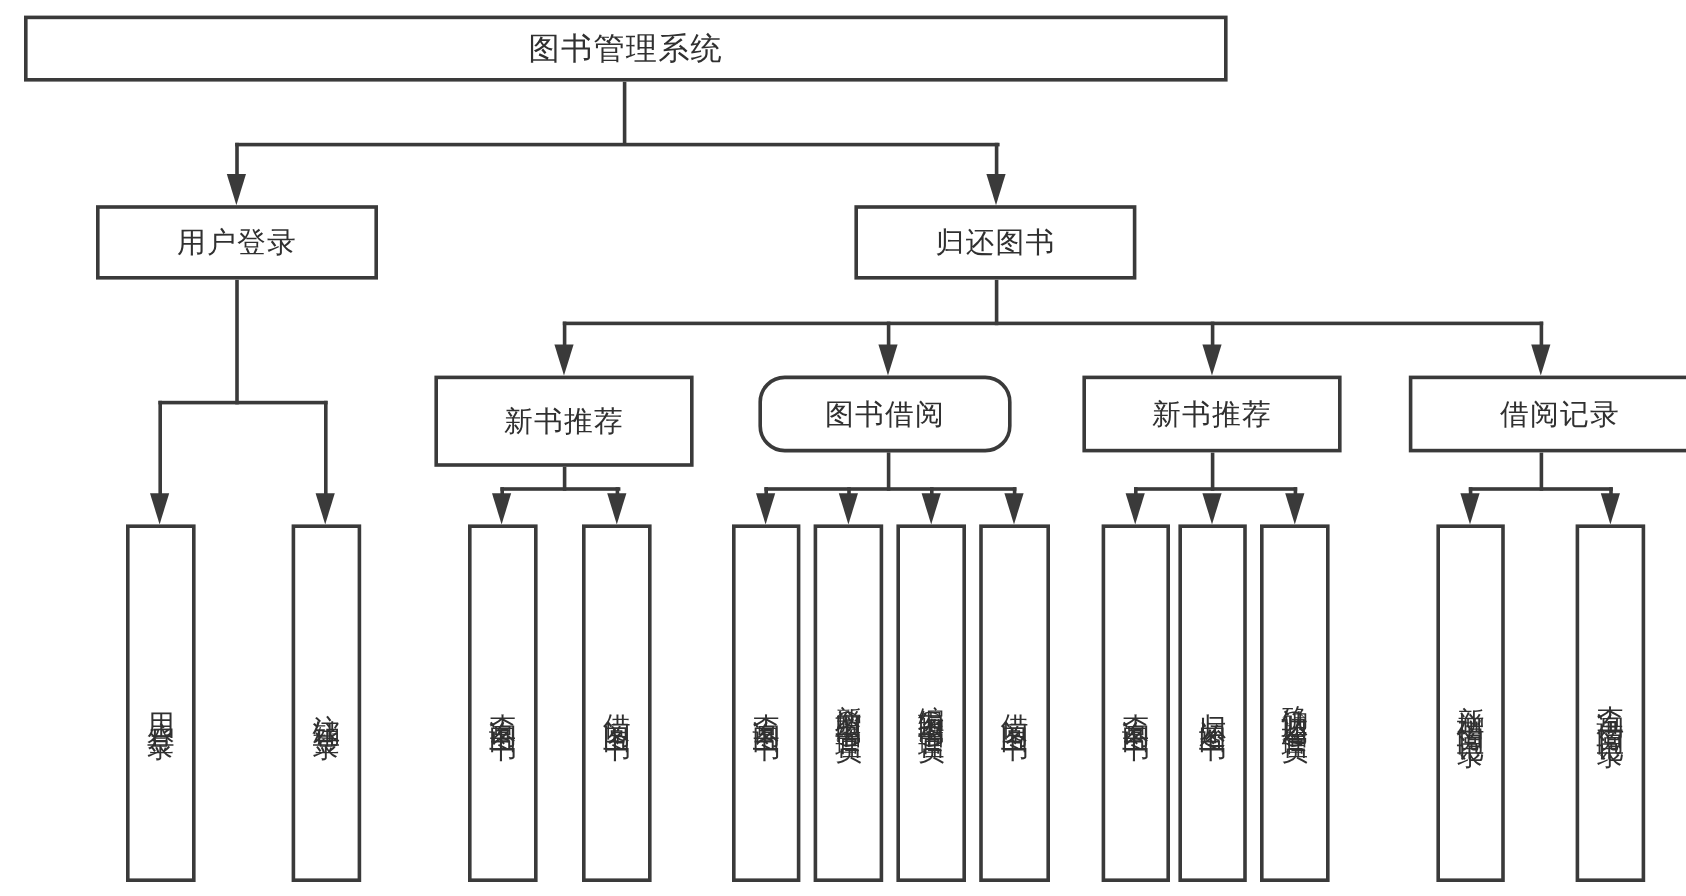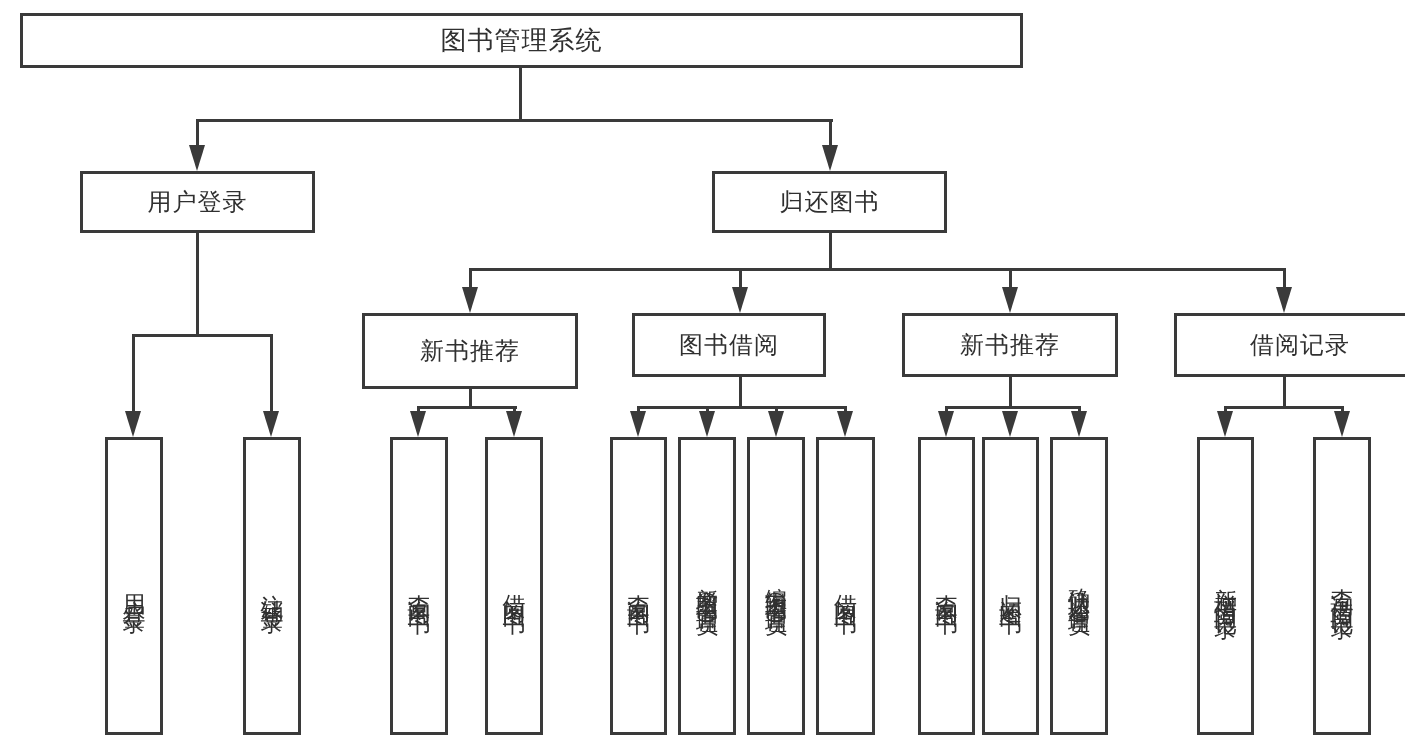--- a/index.html
+++ b/index.html
@@ -91,21 +91,21 @@
   <div class="vline" style="left:469px; top:268px; height:24px;"></div>
   <div class="vline" style="left:739px; top:268px; height:24px;"></div>
   <div class="vline" style="left:1009px; top:268px; height:24px;"></div>
   <div class="vline" style="left:1283px; top:268px; height:24px;"></div>
   <div class="arrow" style="left:462px; top:287px;"></div>
   <div class="arrow" style="left:732px; top:287px;"></div>
   <div class="arrow" style="left:1002px; top:287px;"></div>
   <div class="arrow" style="left:1276px; top:287px;"></div>
 
   <div class="box" style="left:362px; top:313px; width:216px; height:76px;">新书推荐</div>
-  <div class="box" style="left:632px; top:313px; width:194px; height:64px;">图书借阅</div>
+  <div class="box" style="left:632px; top:313px; width:211px; height:64px;border-radius:22px;">图书借阅</div>
   <div class="box" style="left:902px; top:313px; width:216px; height:64px;">新书推荐</div>
   <div class="box" style="left:1174px; top:313px; width:252px; height:64px;">借阅记录</div>
 
   <div class="vline" style="left:469px; top:377px; height:32px;"></div>
   <div class="hline" style="left:417px; top:406px; width:100px;"></div>
   <div class="vline" style="left:417px; top:406px; height:10px;"></div>
   <div class="vline" style="left:513px; top:406px; height:10px;"></div>
   <div class="arrow" style="left:410px; top:411px;"></div>
   <div class="arrow" style="left:506px; top:411px;"></div>
 

